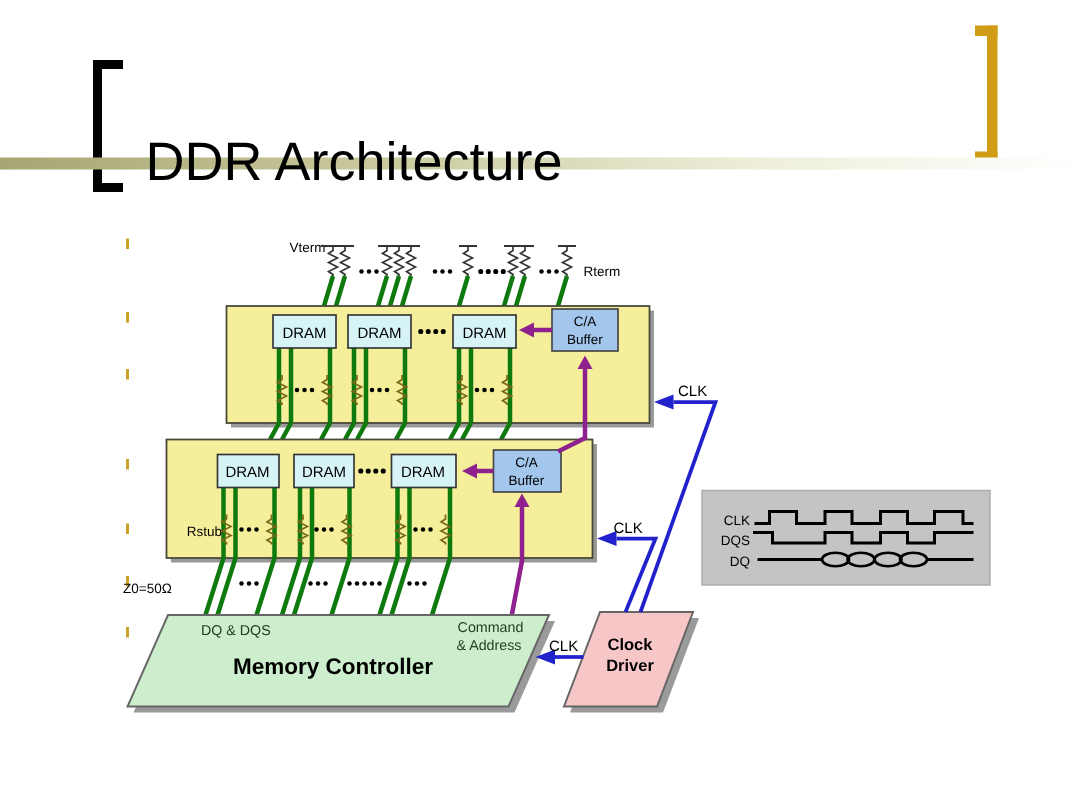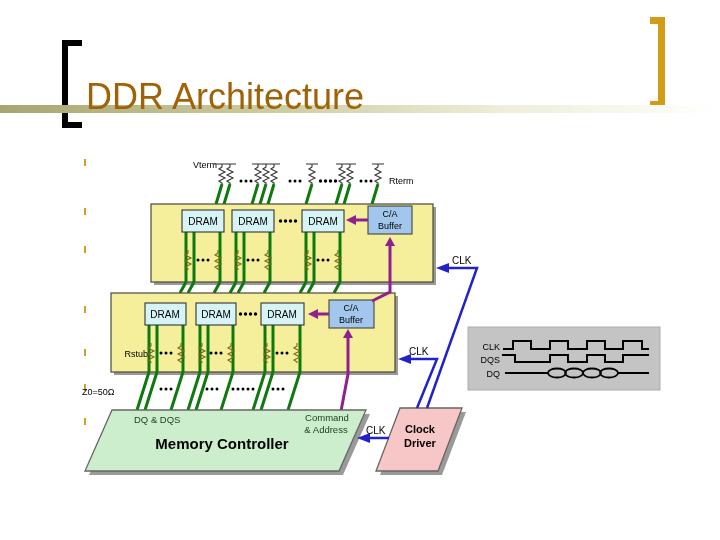--- a/index.html
+++ b/index.html
@@ -5,22 +5,22 @@
   html,body{margin:0;padding:0;background:#888;}
   .slide{position:relative;width:720px;height:540px;background:#ffffff;overflow:hidden;
          font-family:"Liberation Sans",sans-serif;}
   
   .title-rule{position:absolute;left:0;top:105px;width:720px;height:8px;
     background:linear-gradient(to right,#a6a674 0%,#c9c99c 35%,#eeeeda 70%,#ffffff 100%);}
   .bracket-left{position:absolute;left:62px;top:40px;width:14px;height:76px;
     border-left:6px solid #000;border-top:6px solid #000;border-bottom:6px solid #000;}
   .bracket-right{position:absolute;left:650px;top:17px;width:8px;height:77px;
     border-right:7px solid #d29d16;border-top:7px solid #d29d16;border-bottom:7px solid #d29d16;}
-  .page-title{position:absolute;left:86px;top:76px;margin:0;font-size:36px;font-weight:400;
-    color:#a16207;letter-spacing:0px;white-space:nowrap;}
+  .page-title{position:absolute;left:86px;top:76px;margin:11px;font-size:36px;font-weight:400;
+    color:#000000;letter-spacing:0px;white-space:nowrap;}
   svg{position:absolute;left:0;top:0;}
   svg text{font-family:"Liberation Sans",sans-serif;fill:#000;}
   .lbl9{font-size:9px;}
   .lbl10{font-size:10px;}
   .mc-small{font-size:9.5px;fill:#1e421e;}
   .mc-big{font-size:15px;font-weight:bold;fill:#000;}
   .cd-big{font-size:11px;font-weight:bold;fill:#000;}
   .module{fill:#f5ee9a;stroke:#4a4a3a;stroke-width:1.2;}
   .shadow{fill:#9a9a9a;stroke:none;}
   .dram{fill:#d6f3f6;stroke:#333;stroke-width:1.1;}

